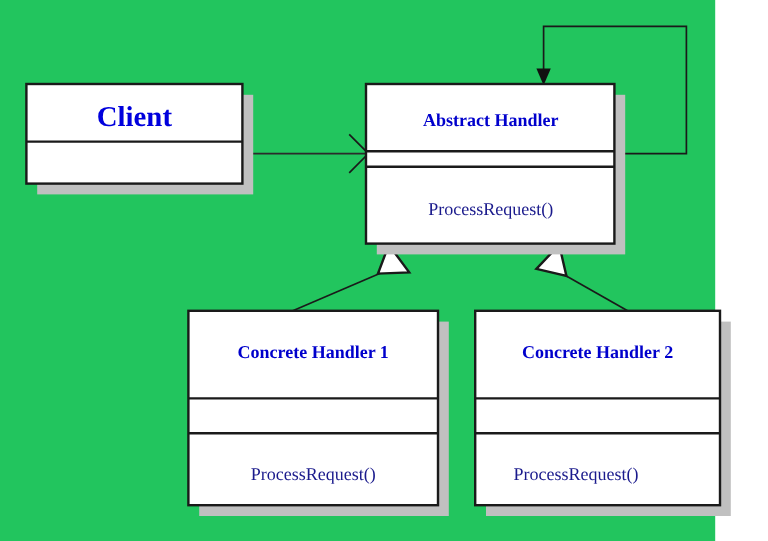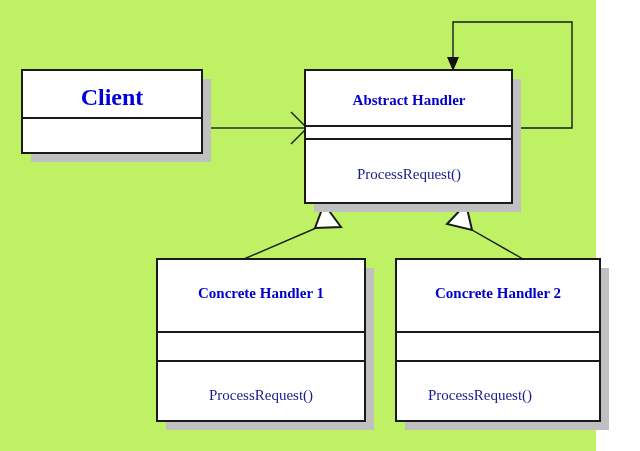--- a/index.html
+++ b/index.html
@@ -11,21 +11,21 @@
   body {
     width: 640px;
     height: 451px;
     font-family: "Liberation Serif", "DejaVu Serif", serif;
     overflow: hidden;
   }
   #diagram-root {
     position: relative;
     width: 596px;
     height: 451px;
-    background: #bef264;
+    background: #22c55e;
   }
   svg#uml-canvas {
     display: block;
     width: 640px;
     height: 451px;
   }
   .cls-shadow {
     fill: #c0c0c0;
     stroke: none;
   }

